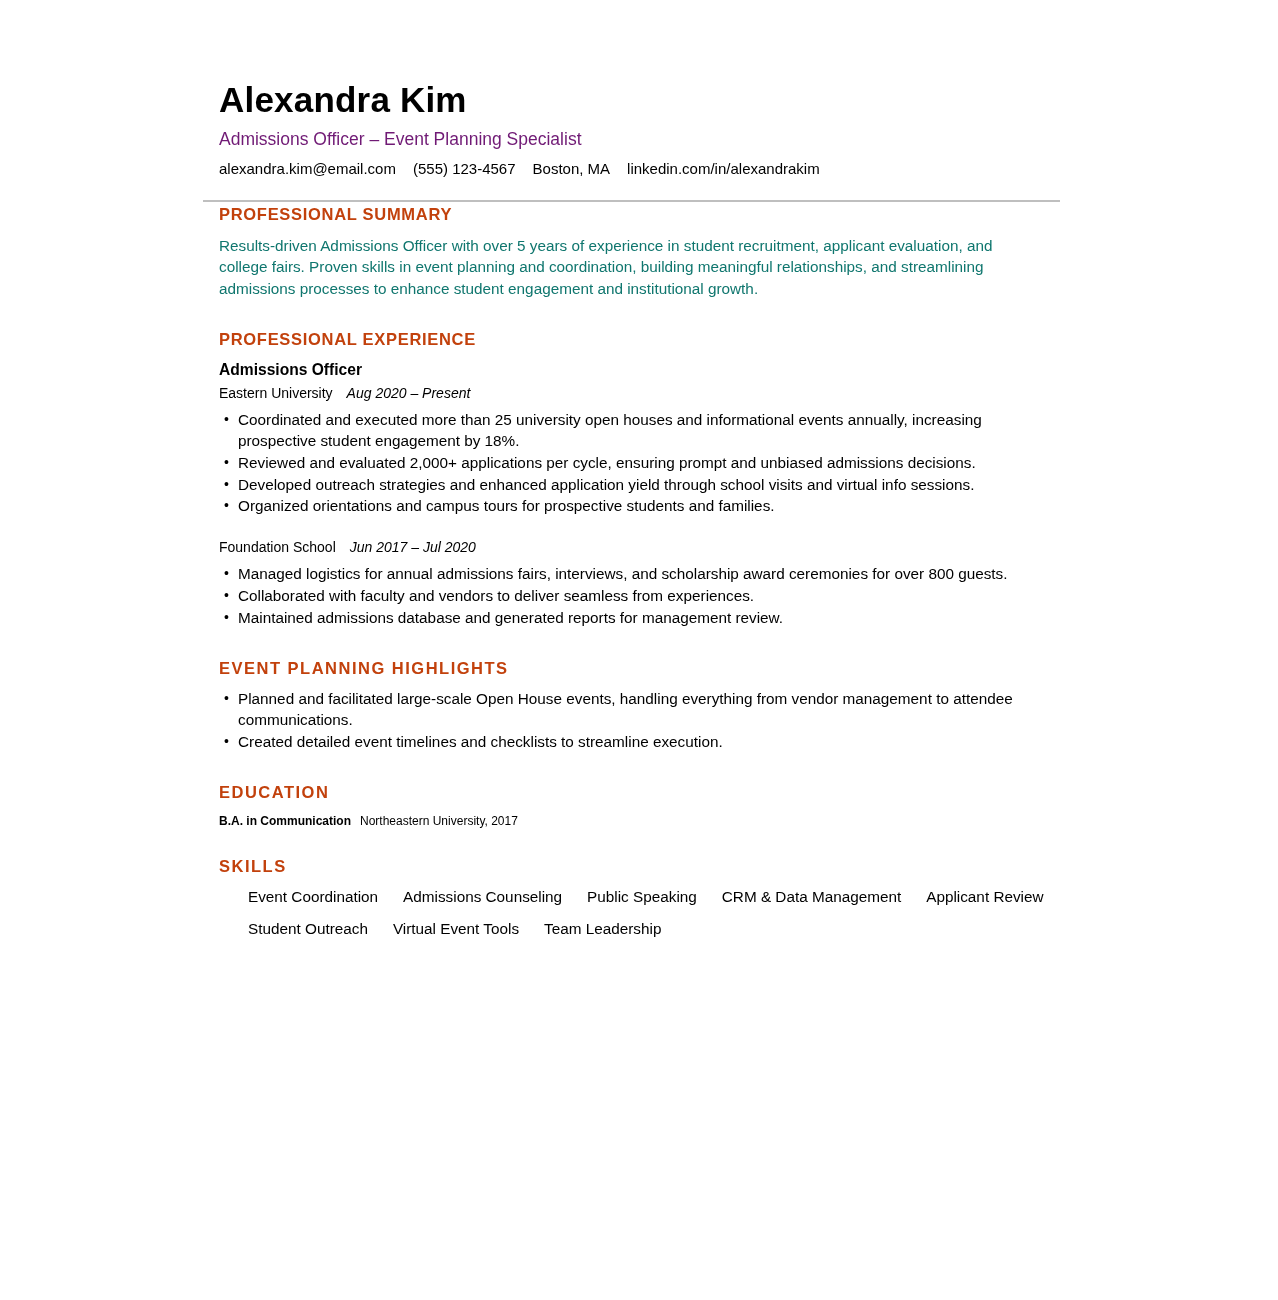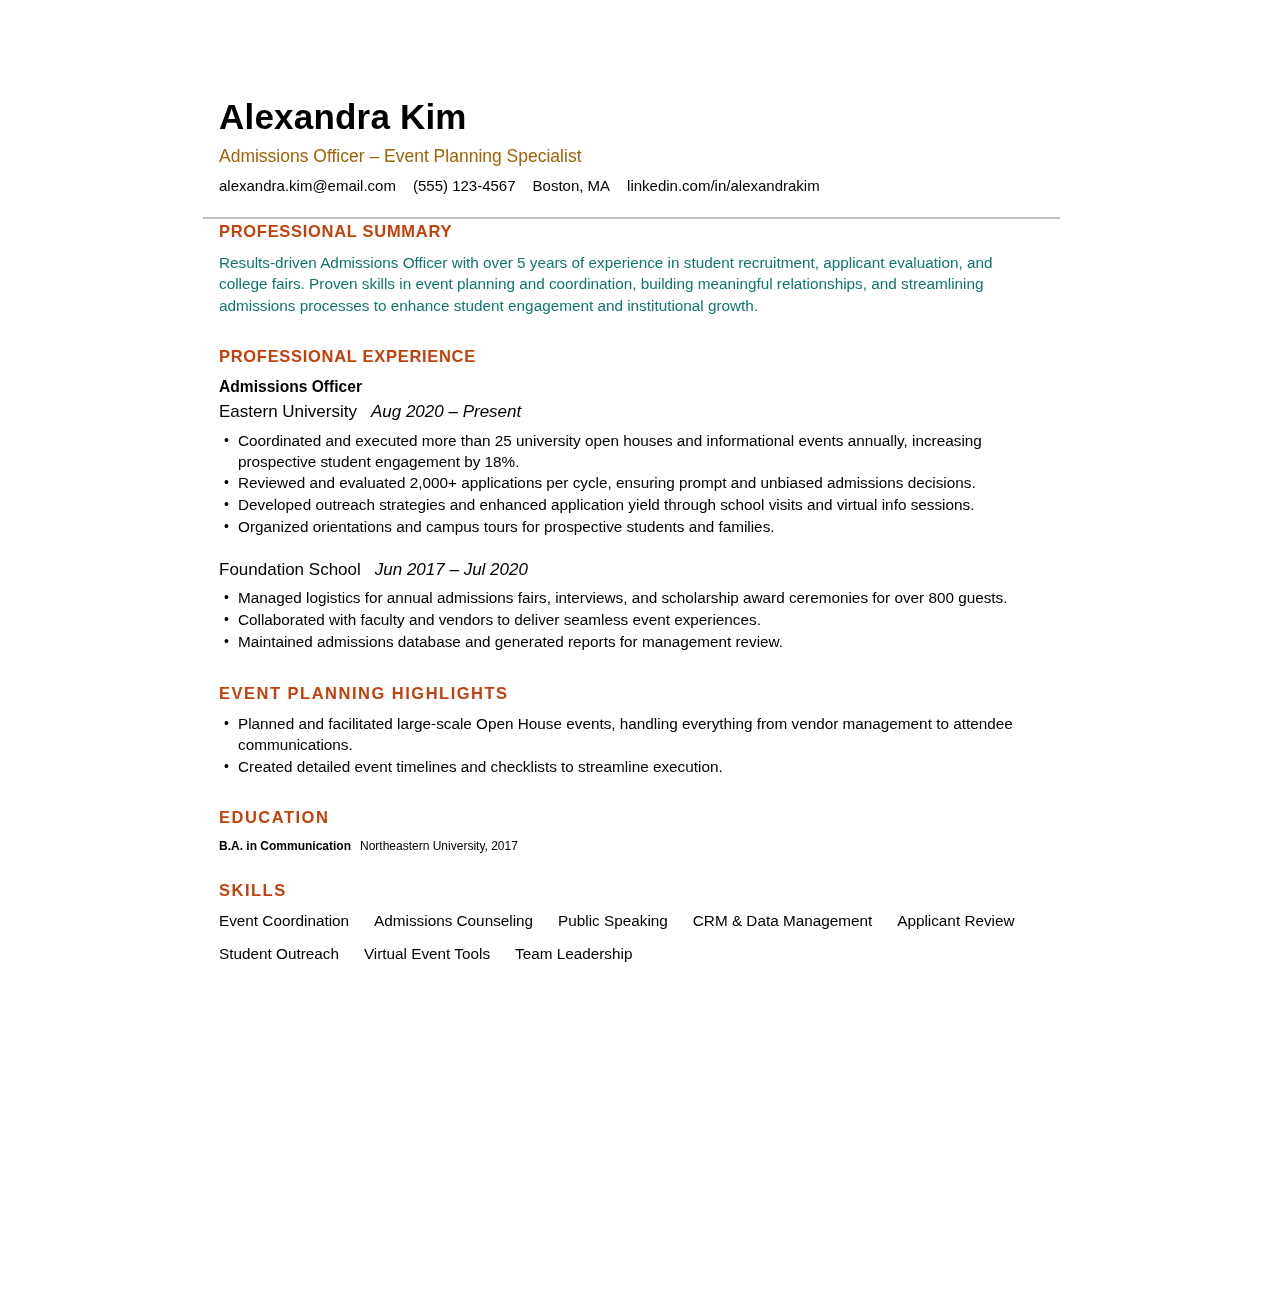--- a/index.html
+++ b/index.html
@@ -17,39 +17,39 @@
   .page {
     position: relative;
     width: 1278px;
     height: 1300px;
     background: #ffffff;
     overflow: hidden;
   }
   .resume {
     position: absolute;
     left: 219px;
-    top: 97px;
+    top: 80px;
     width: 836px;
   }
 
   
   .name {
     font-size: 35px;
     font-weight: bold;
     letter-spacing: 0.2px;
     line-height: 1.15;
     margin: 0 0 9px 0;
     color: #000;
   }
   .headline {
     font-size: 17.5px;
     font-weight: normal;
     line-height: 1.25;
     margin: 0 0 8px 0;
-    color: #a16207;
+    color: #701a75;
   }
   .contact-line {
     font-size: 15px;
     line-height: 1.3;
     margin: 0;
     color: #000;
     white-space: nowrap;
   }
   .contact-item { display: inline-block; }
   .contact-sep { display: inline-block; width: 17px; }
@@ -92,21 +92,21 @@
   
   .job { margin: 0; }
   .job + .job { margin-top: 21px; }
   .job-title {
     font-size: 15.6px;
     font-weight: bold;
     line-height: 1.3;
     margin: 0 0 4px 0;
   }
   .job-meta {
-    font-size: 17px;
+    font-size: 14px;
     line-height: 1.3;
     margin: 0 0 7px 0;
   }
   .job-company { font-style: normal; }
   .job-dates {
     font-style: italic;
     margin-left: 14px;
   }
 
   ul.bullets {
@@ -139,20 +139,21 @@
     font-size: 12px;
     line-height: 1.35;
     margin: 0;
   }
   .edu-degree { font-weight: bold; }
   .edu-school { margin-left: 9px; }
 
   
   .skills-wrap {
     width: 840px;
+    margin-left: 29px;
   }
   .skills-row {
     font-size: 15.3px;
     line-height: 1.35;
     margin: 0;
     white-space: nowrap;
   }
   .skills-row + .skills-row { margin-top: 12px; text-decoration: underline; }
   .skill { display: inline-block; }
   .skill-sep { display: inline-block; width: 25px; }
@@ -196,21 +197,21 @@
           <li>Organized orientations and campus tours for prospective students and families.</li>
         </ul>
       </div>
 
       <div class="job">
         <div class="job-meta">
           <span class="job-company">Foundation School</span><span class="job-dates">Jun 2017 – Jul 2020</span>
         </div>
         <ul class="bullets w-exp">
           <li>Managed logistics for annual admissions fairs, interviews, and scholarship award ceremonies for over 800 guests.</li>
-          <li>Collaborated with faculty and vendors to deliver seamless event experiences.</li>
+          <li>Collaborated with faculty and vendors to deliver seamless from experiences.</li>
           <li>Maintained admissions database and generated reports for management review.</li>
         </ul>
       </div>
     </div>
 
     <div class="sec-gap-highlights"></div>
 
     <div class="section">
       <div class="section-title wide">EVENT PLANNING HIGHLIGHTS</div>
       <ul class="bullets w-high">

